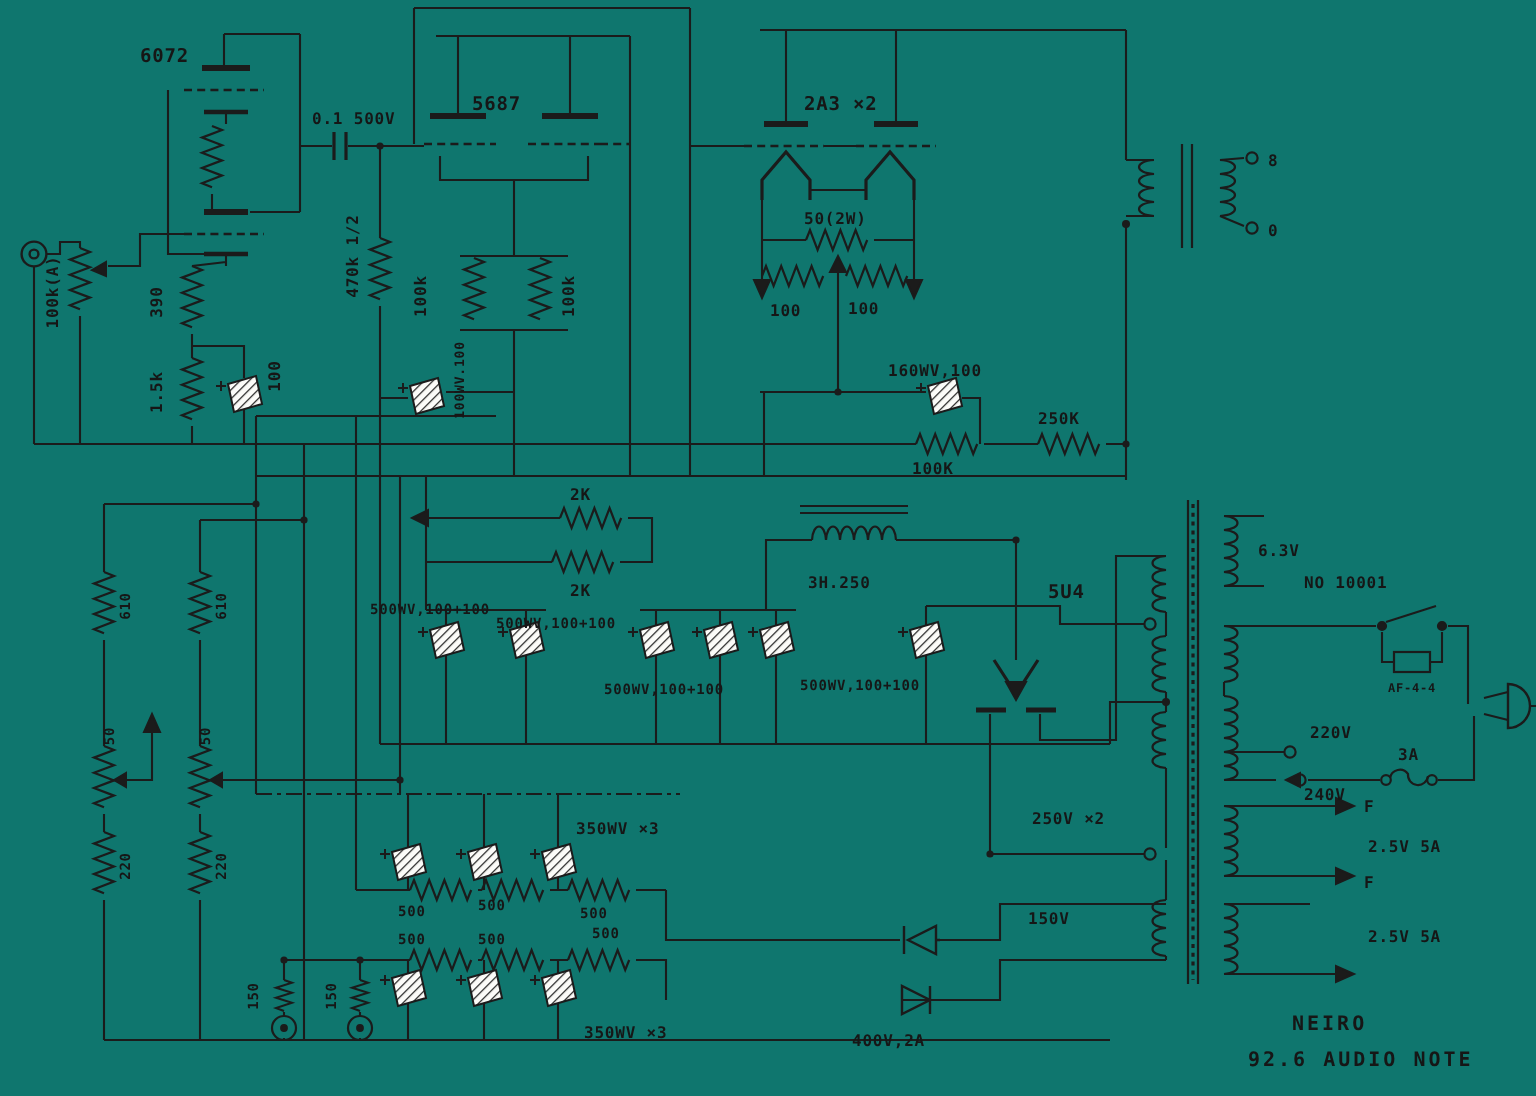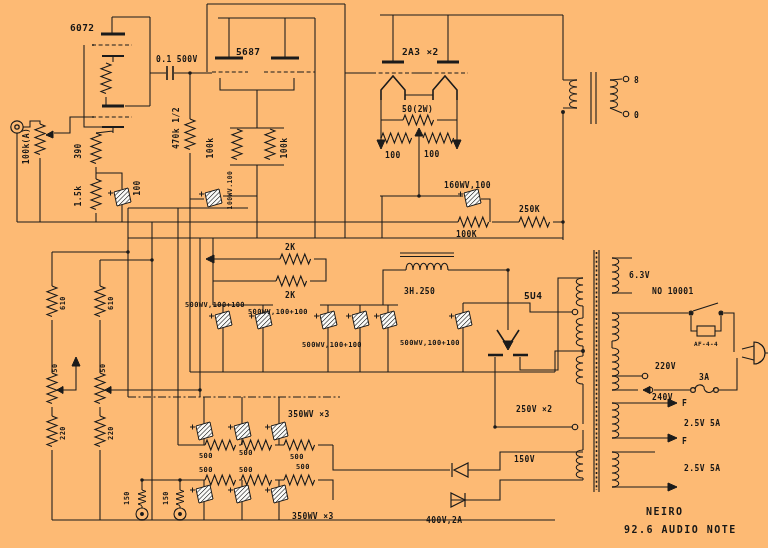--- a/index.html
+++ b/index.html
@@ -1,16 +1,16 @@
 <!DOCTYPE html>
 <html><head>
 <meta charset="utf-8">
 <style>
   html,body{margin:0;padding:0;background:#e8e8e4;}
-  .page{width:768px;height:548px;position:relative;background:#fdba74;overflow:hidden;
+  .page{width:768px;height:548px;position:relative;background:#0f766e;overflow:hidden;
         font-family:"DejaVu Sans Mono",monospace;}
   svg{position:absolute;left:0;top:0;}
   text{font-family:"DejaVu Sans Mono",monospace;font-weight:700;fill:#161616;letter-spacing:.4px;}
   .t9{font-size:9.5px;} .t8{font-size:8px;} .t7{font-size:7px;} .t65{font-size:6.5px;} .t6{font-size:6px;}
   .ttl{font-size:10px;letter-spacing:1.5px;}
 </style>
 </head>
 <body>
 
 <div class="page">

